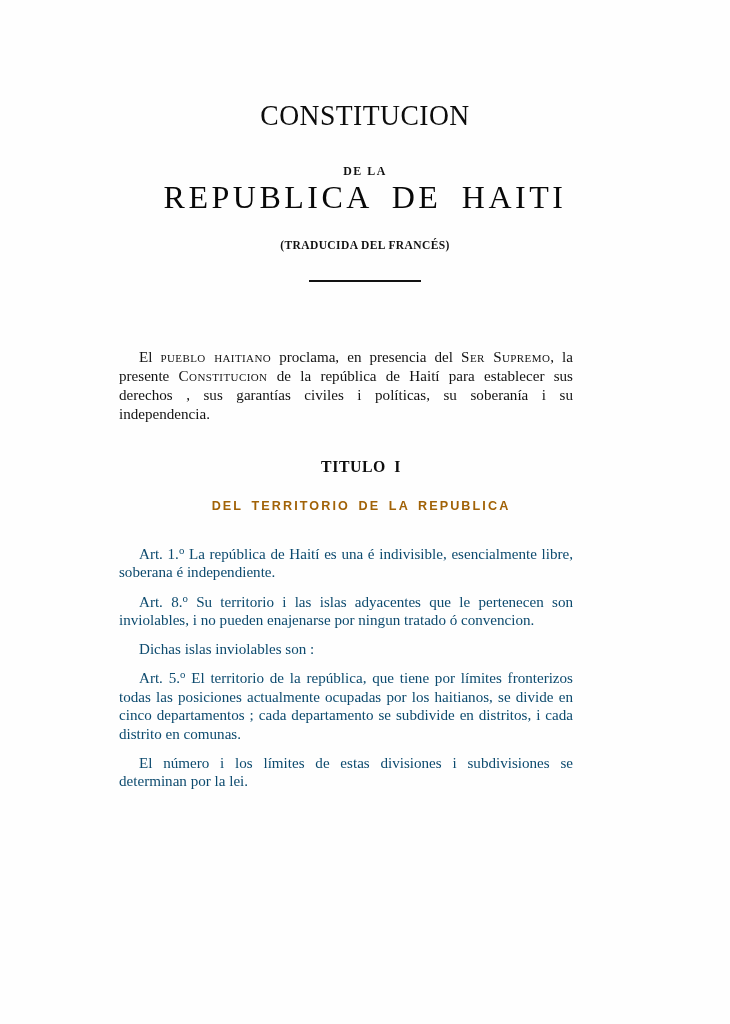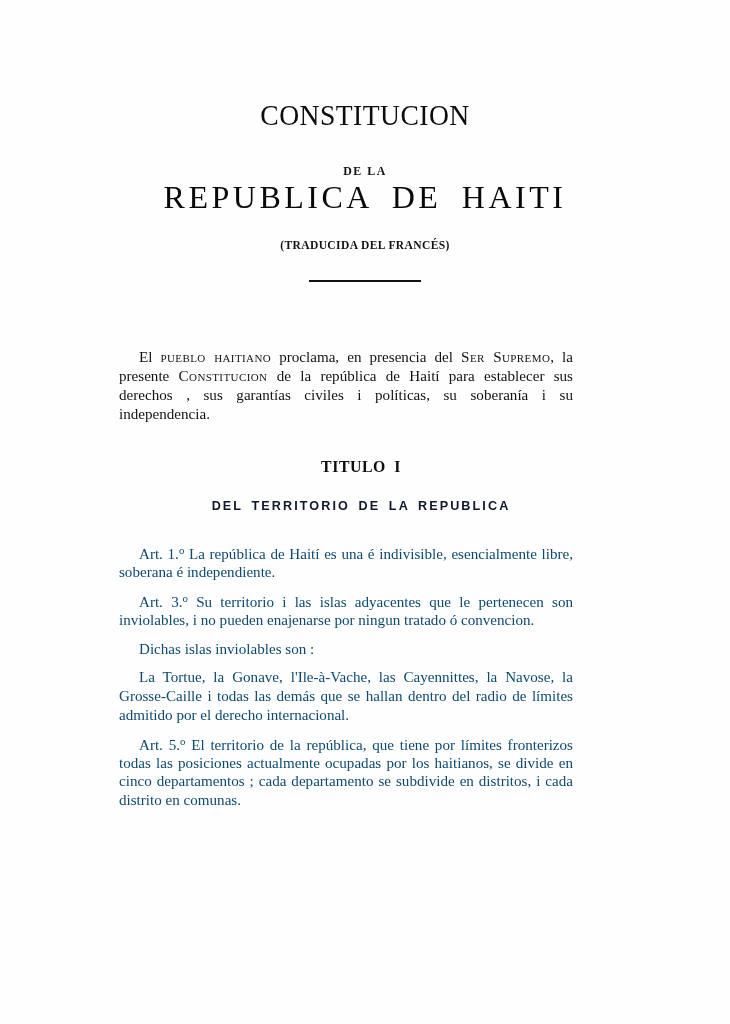--- a/index.html
+++ b/index.html
@@ -129,21 +129,21 @@
     color: #0d0d0d;
   }
 
   .titulo-sub {
     font-family: "Liberation Sans", "DejaVu Sans", sans-serif;
     font-size: 12.6px;
     font-weight: 700;
     letter-spacing: 2.1px;
     word-spacing: 3px;
     margin-top: 22px;
-    color: #0f172a;
+    color: #a16207;
   }
 
   
 
   .articles {
     position: absolute;
     left: 109px;
     width: 474px;
     top: 534px;
     font-size: 15.1px;
@@ -189,24 +189,24 @@
 
   <div class="titulo-wrap">
     <div class="titulo">TITULO I</div>
     <div class="titulo-sub">DEL TERRITORIO DE LA REPUBLICA</div>
   </div>
 
   <div class="articles">
 
     <p class="para"><span class="artnum">Art. 1.</span><span class="ord">o</span><span> La república de Haití es una é indivisible, esencialmente libre, soberana é independiente.</span></p>
 
-    <p class="para"><span class="artnum">Art. 3.</span><span class="ord">o</span><span> Su territorio i las islas adyacentes que le pertenecen son inviolables, i no pueden enajenarse por ningun tratado ó convencion.</span></p>
+    <p class="para"><span class="artnum">Art. 8.</span><span class="ord">o</span><span> Su territorio i las islas adyacentes que le pertenecen son inviolables, i no pueden enajenarse por ningun tratado ó convencion.</span></p>
 
     <p class="para">Dichas islas inviolables son :</p>
 
-    <p class="para">La Tortue, la Gonave, l'Ile-à-Vache, las Cayennittes, la Navose, la Grosse-Caille i todas las demás que se hallan dentro del radio de límites admitido por el derecho internacional.</p>
 
     <p class="para"><span class="artnum">Art. 5.</span><span class="ord">o</span><span> El territorio de la república, que tiene por límites fronterizos todas las posiciones actualmente ocupadas por los haitianos, se divide en cinco departamentos ; cada departamento se subdivide en distritos, i cada distrito en comunas.</span></p>
 
+    <p class="para">El número i los límites de estas divisiones i subdivisiones se determinan por la lei.</p>
 
   </div>
 
 </div>
 
 </body></html>

